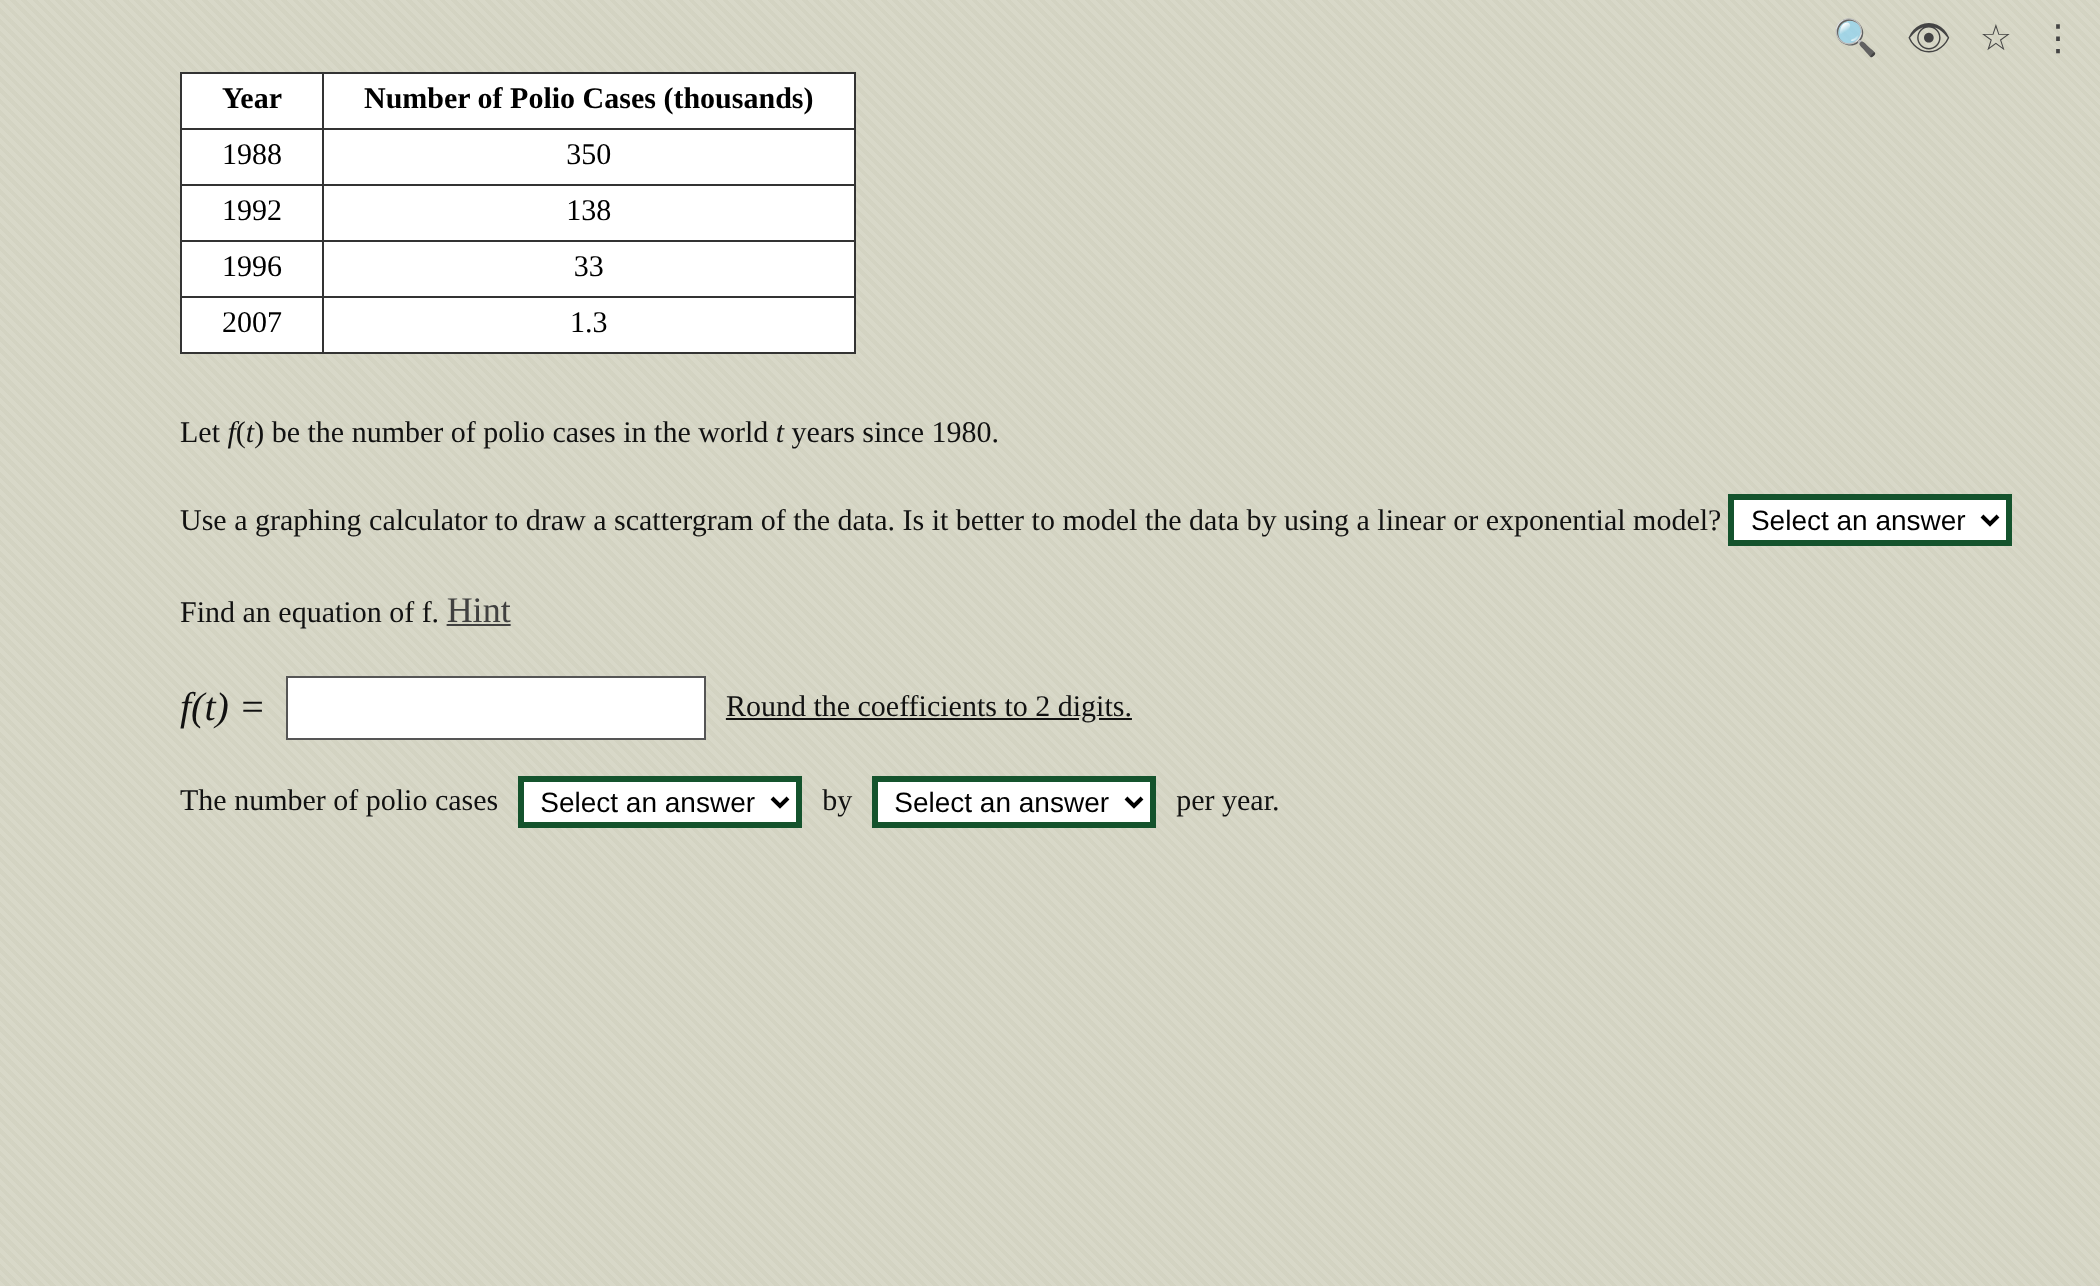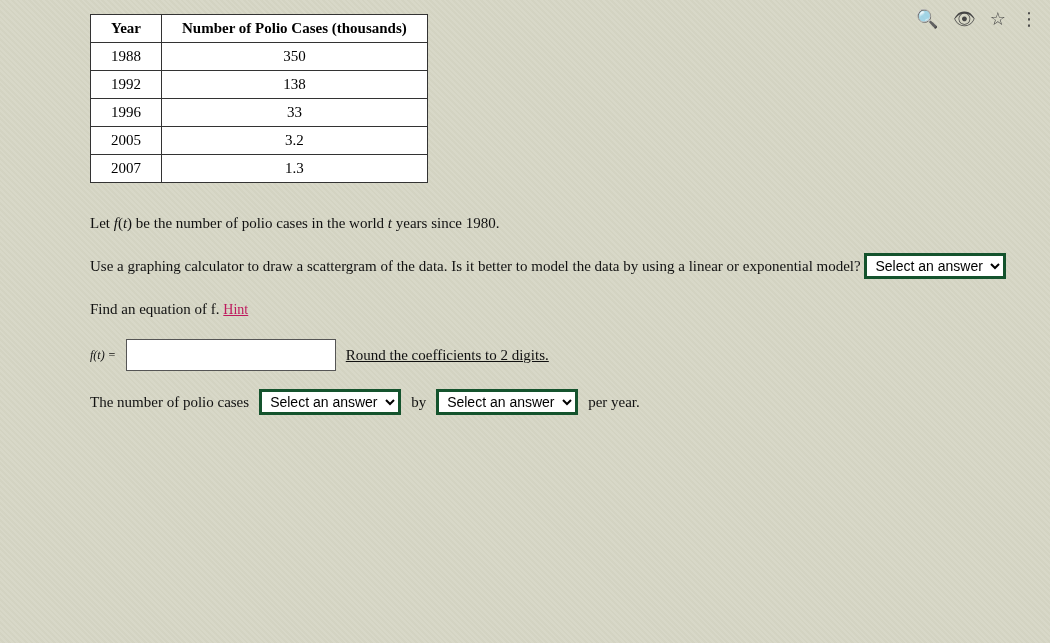--- a/index.html
+++ b/index.html
@@ -40,21 +40,21 @@
     }
 
     .top-bar-icon {
       font-size: 18px;
       color: #444;
       cursor: pointer;
     }
 
     .content {
       position: absolute;
-      top: 14px;
+      top: 36px;
       left: 90px;
       right: 30px;
       z-index: 1;
     }
 
     
     .data-table {
       border-collapse: collapse;
       margin-bottom: 28px;
       background: white;
@@ -127,37 +127,37 @@
       padding: 2px 6px;
     }
 
     .round-text {
       font-size: 15px;
       color: #111;
       text-decoration: underline;
     }
 
     .hint-link {
-      color: #be185d;
+      color: #404040;
       text-decoration: underline;
       cursor: pointer;
-      font-size: 14px;
+      font-size: 18px;
     }
 
     .per-year-row {
       display: flex;
       align-items: center;
       gap: 10px;
       font-size: 15px;
       flex-wrap: wrap;
     }
 
     
     .f-t {
-      font-size: 12px;
+      font-size: 20px;
     }
   </style>
 </head>
 <body>
 
 <div class="top-bar">
   <span class="top-bar-icon">🔍</span>
   <span class="top-bar-icon">👁</span>
   <span class="top-bar-icon">☆</span>
   <span class="top-bar-icon">⋮</span>
@@ -177,24 +177,20 @@
           <td>1988</td>
           <td>350</td>
         </tr>
         <tr>
           <td>1992</td>
           <td>138</td>
         </tr>
         <tr>
           <td>1996</td>
           <td>33</td>
-        </tr>
-        <tr>
-          <td>2005</td>
-          <td>3.2</td>
         </tr>
         <tr>
           <td>2007</td>
           <td>1.3</td>
         </tr>
       </tbody>
   </table>
 
   <div class="problem-section">
 

